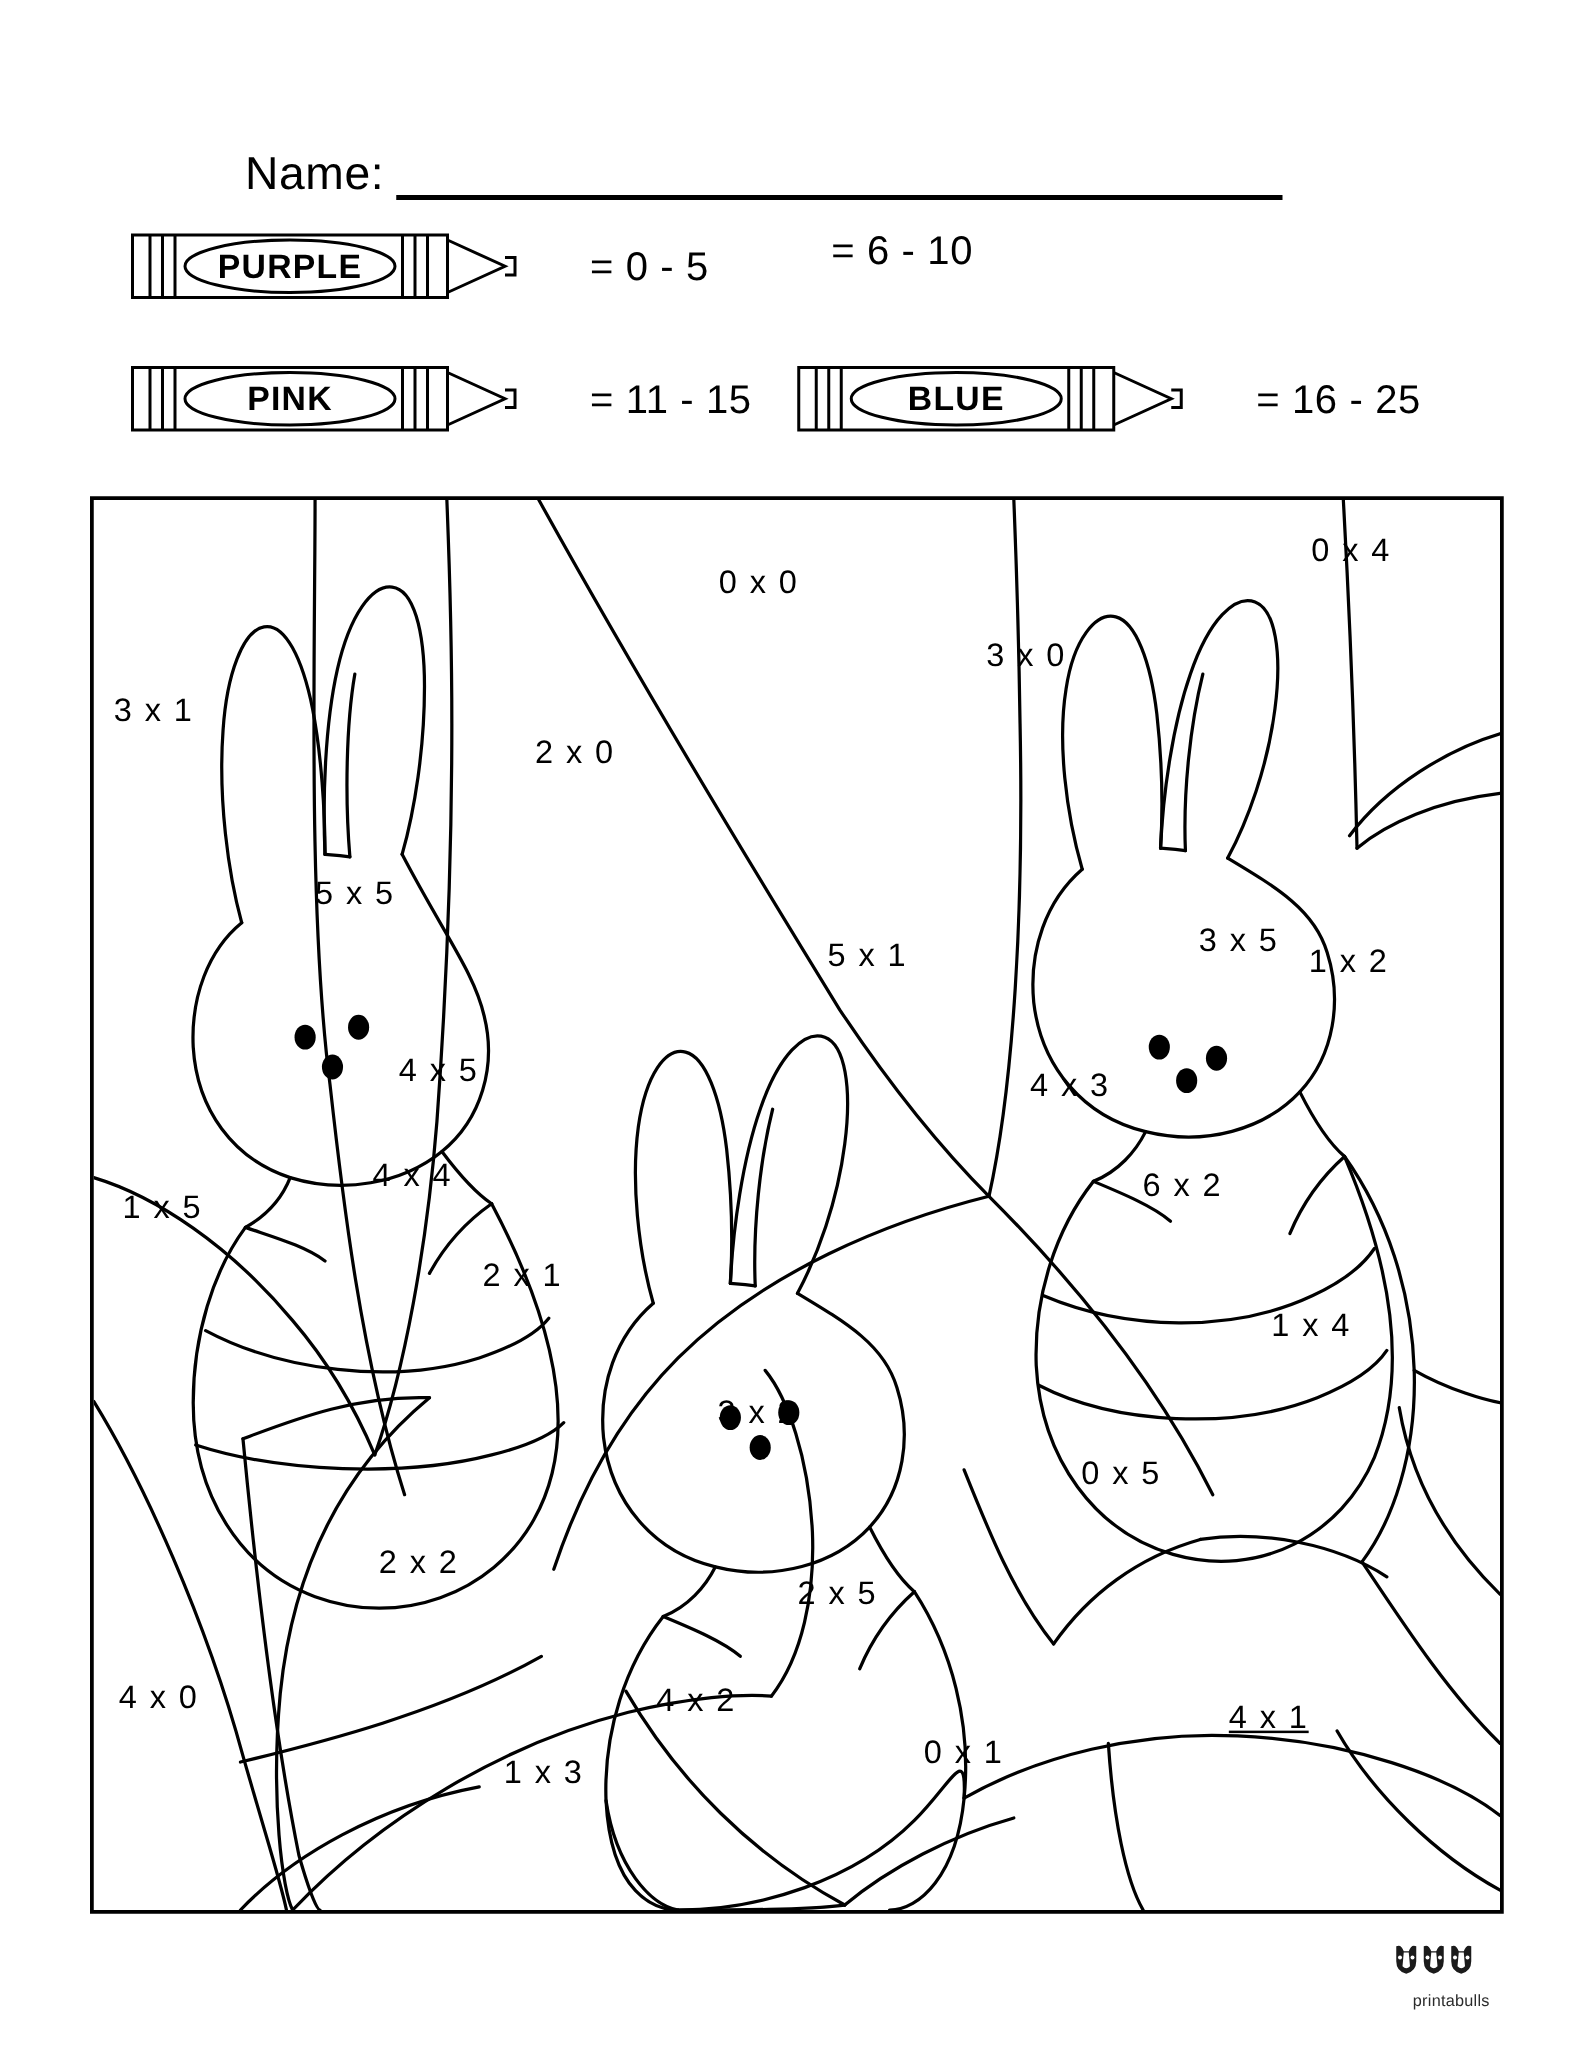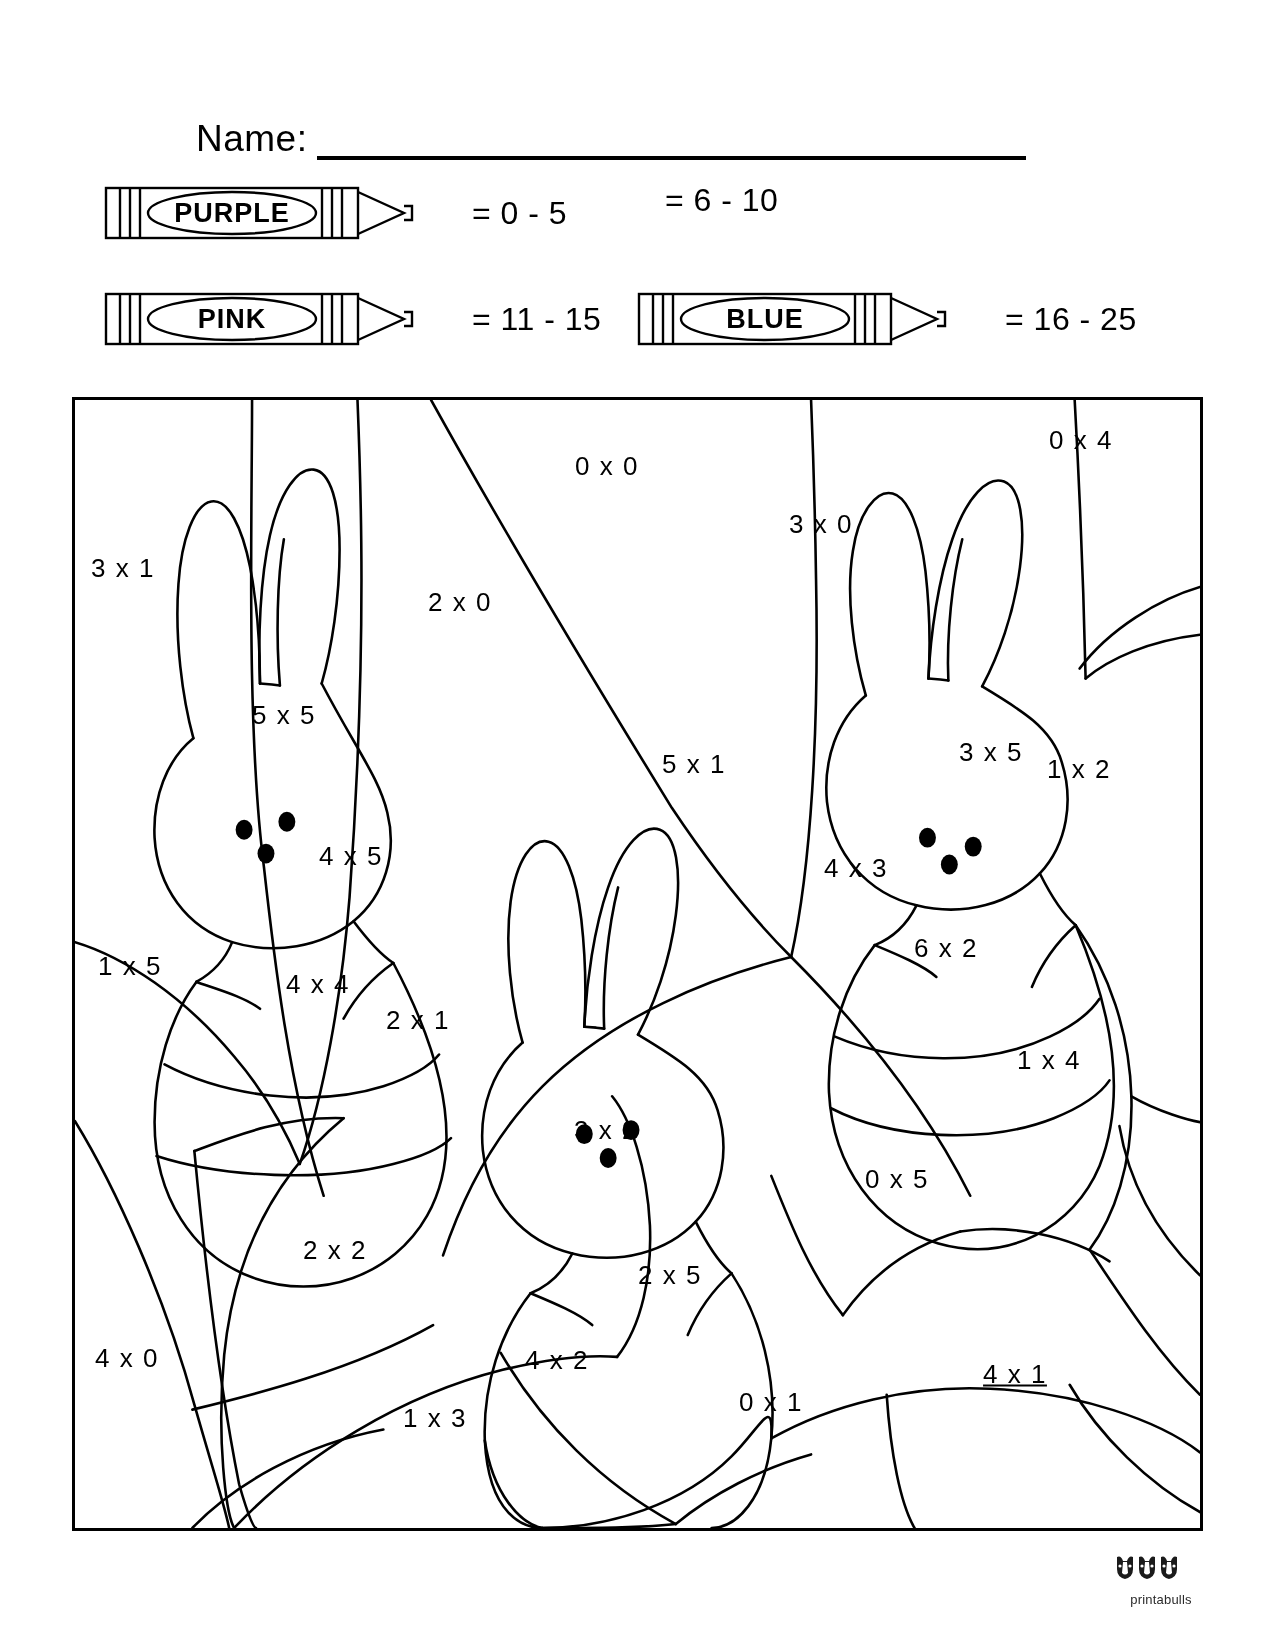--- a/index.html
+++ b/index.html
@@ -334,21 +334,21 @@
   <span class="cell-label" style="left:1006px; top:40px;">0 x 4</span>
   <span class="cell-label" style="left:746px;  top:124px;">3 x 0</span>
   <span class="cell-label" style="left:48px;   top:168px;">3 x 1</span>
   <span class="cell-label" style="left:385px;  top:202px;">2 x 0</span>
   <span class="cell-label" style="left:209px;  top:303px;margin-top:12px;">5 x 5</span>
   <span class="cell-label" style="left:870px;  top:352px;margin-left:46px;">3 x 5</span>
   <span class="cell-label" style="left:619px;  top:364px;">5 x 1</span>
   <span class="cell-label" style="left:1004px; top:369px;">1 x 2</span>
   <span class="cell-label" style="left:248px;  top:456px;margin-left:28px;">4 x 5</span>
   <span class="cell-label" style="left:781px;  top:468px;">4 x 3</span>
-  <span class="cell-label" style="left:243px;  top:540px;margin-top:44px;">4 x 4</span>
+  <span class="cell-label" style="left:255px;  top:540px;">4 x 4</span>
   <span class="cell-label" style="left:871px;  top:548px;">6 x 2</span>
   <span class="cell-label" style="left:55px;   top:566px;">1 x 5</span>
   <span class="cell-label" style="left:343px;  top:620px;">2 x 1</span>
   <span class="cell-label" style="left:974px;  top:660px;">1 x 4</span>
   <span class="cell-label" style="left:531px;  top:730px;">3 x 2</span>
   <span class="cell-label" style="left:822px;  top:779px;">0 x 5</span>
   <span class="cell-label" style="left:260px;  top:850px;">2 x 2</span>
   <span class="cell-label" style="left:584px;  top:875px;margin-left:11px;">2 x 5</span>
   <span class="cell-label" style="left:482px;  top:960px;">4 x 2</span>
   <span class="cell-label" style="left:52px;   top:958px;">4 x 0</span>

